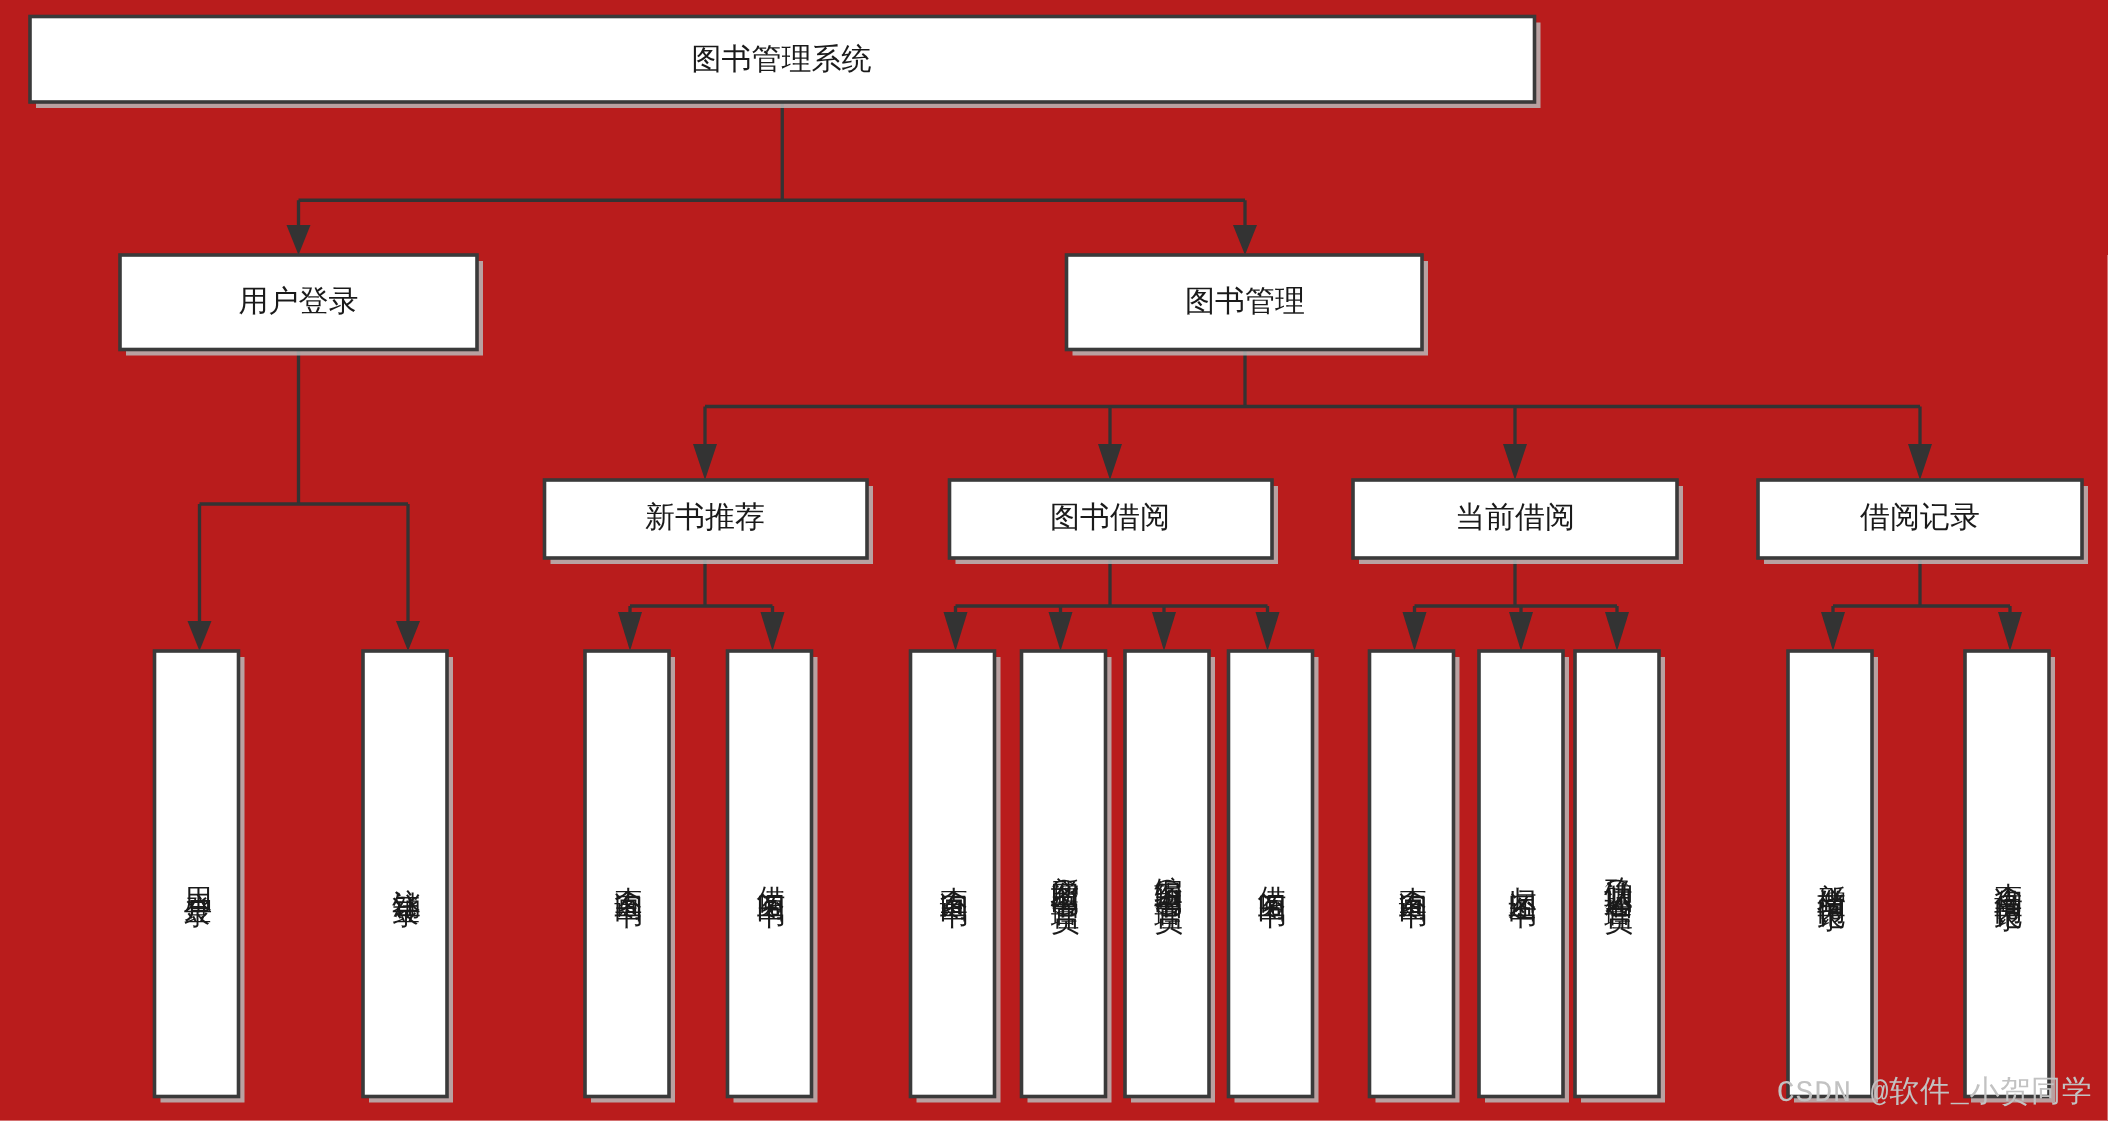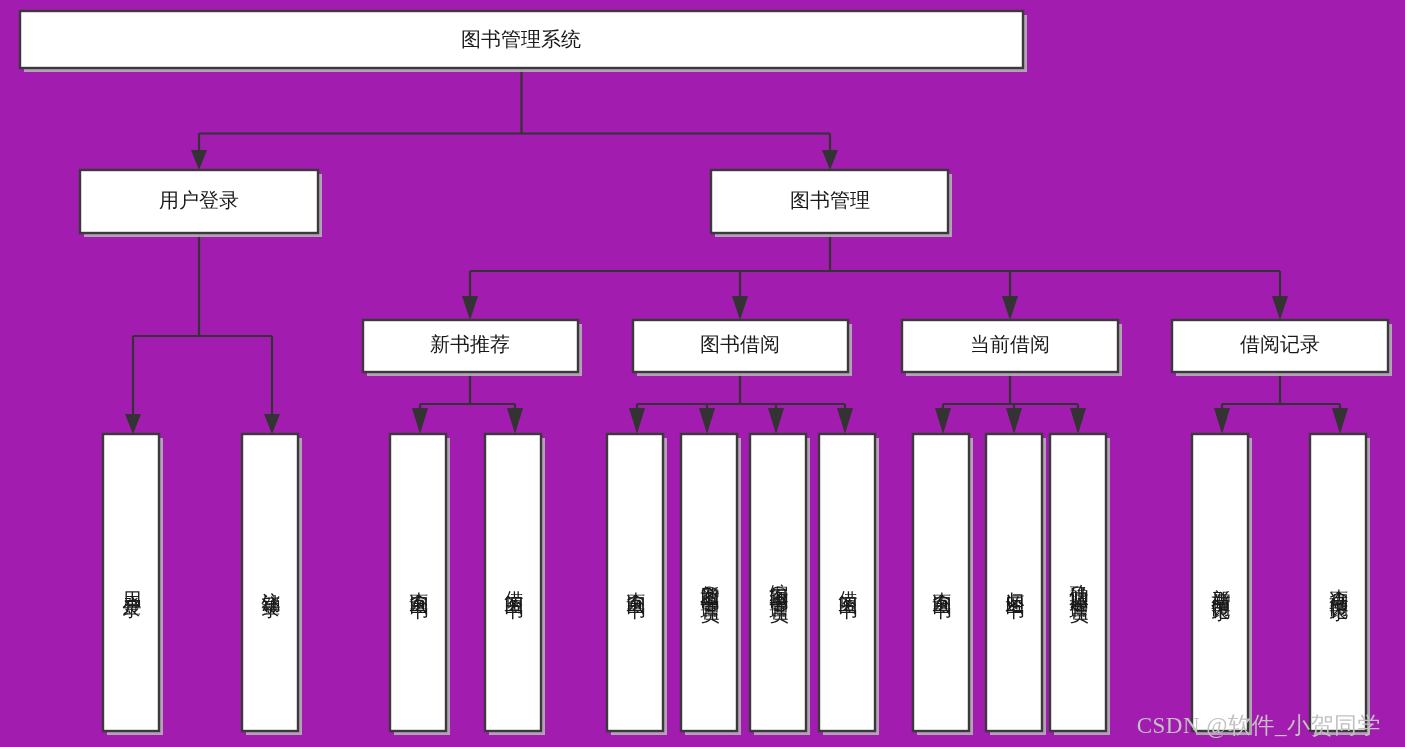--- a/index.html
+++ b/index.html
@@ -10,21 +10,21 @@
   body {
     width: 1405px;
     height: 747px;
     font-family: "Liberation Sans", sans-serif;
     overflow: hidden;
   }
   #diagram-root {
     position: relative;
     width: 1405px;
     height: 747px;
-    background: #a21caf;
+    background: #b91c1c;
   }
   svg#tree-svg {
     position: absolute;
     left: 0;
     top: 0;
     width: 1405px;
     height: 747px;
     display: block;
   }
   .node-box {
@@ -56,24 +56,24 @@
     font-family: "Liberation Sans", sans-serif;
     fill: #1a1a1a;
     font-size: 19px;
     text-anchor: middle;
     dominant-baseline: middle;
     writing-mode: vertical-rl;
     letter-spacing: 3px;
   }
   .watermark {
     position: absolute;
-    right: 24px;
+    right: 10px;
     bottom: 6px;
-    font-family: Liberation Serif, serif;
-    font-size: 23px;
+    font-family: Liberation Mono, monospace;
+    font-size: 20px;
     color: #c2c2c2;
     letter-spacing: 0.5px;
     white-space: nowrap;
     user-select: none;
   }
 </style>
 </head>
 <body>
 
 <div id="diagram-root">

